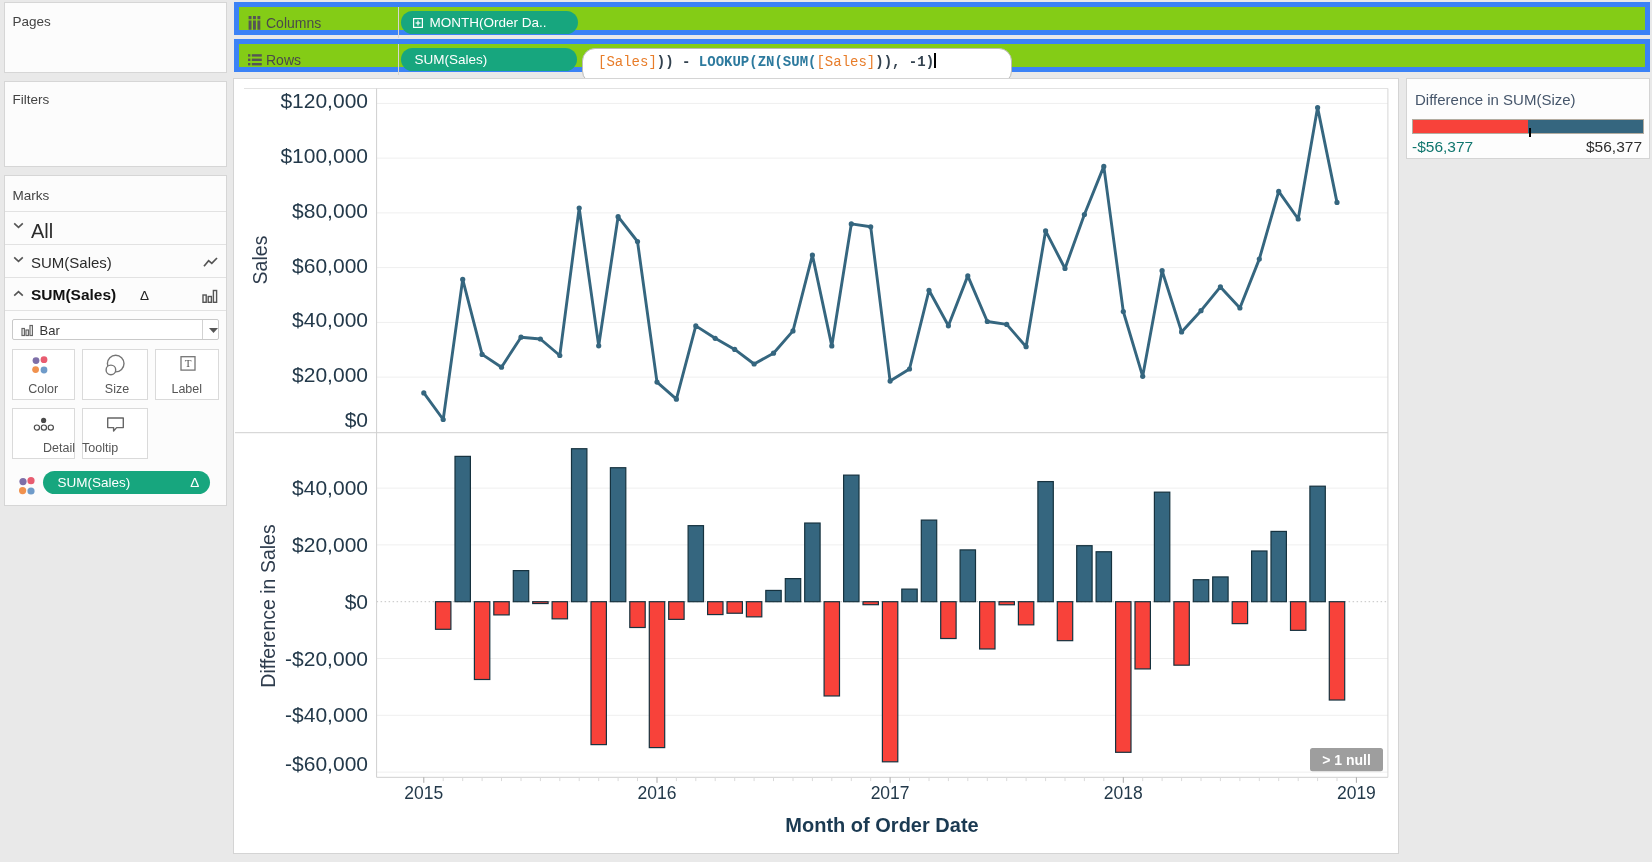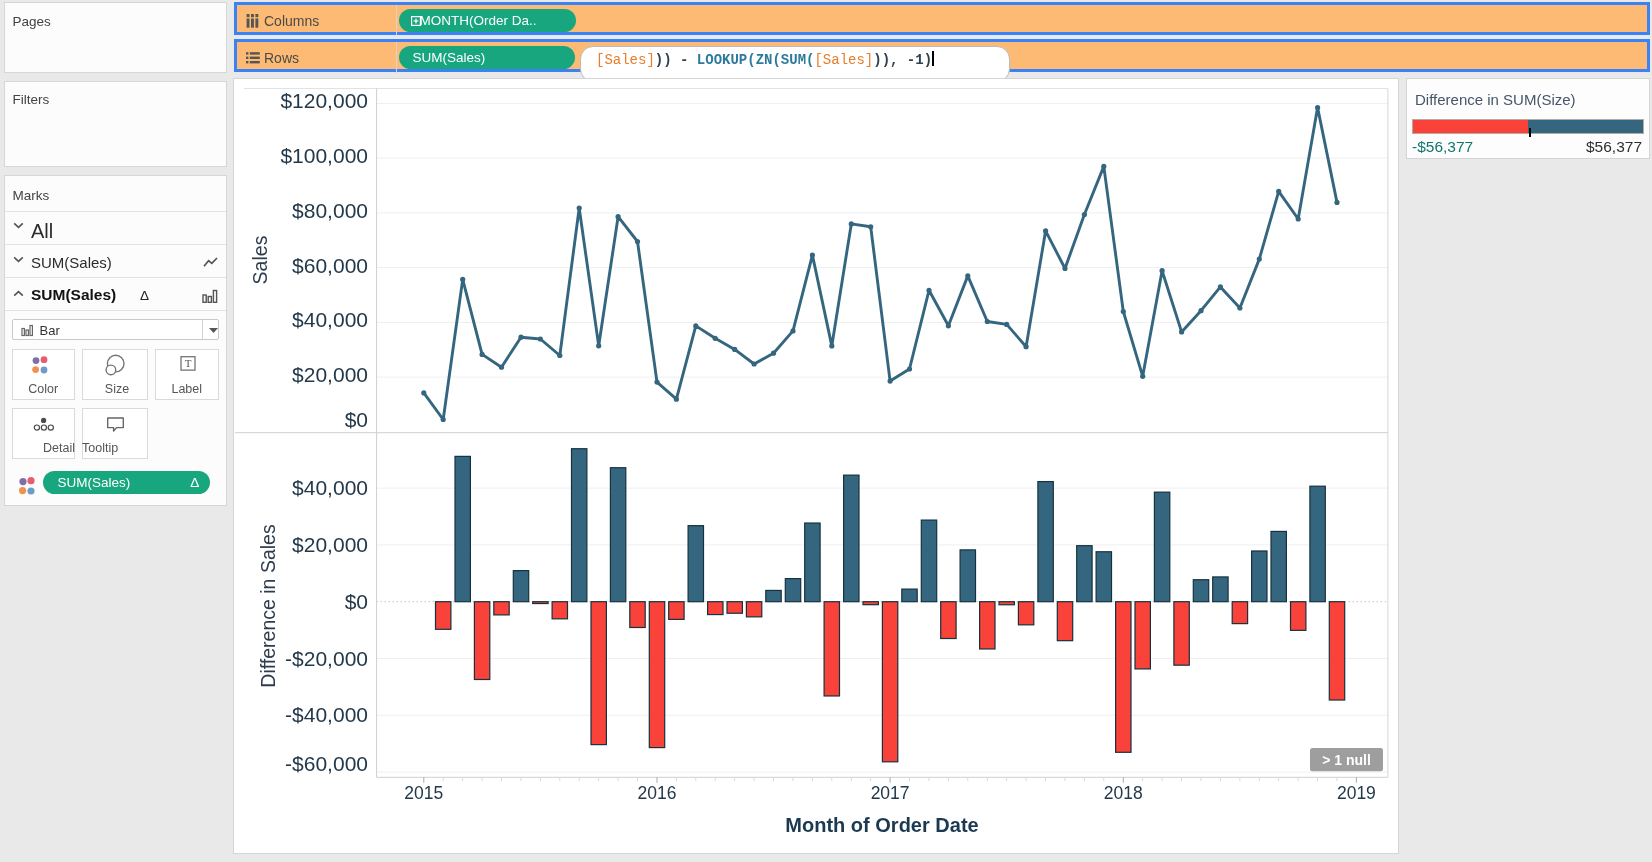--- a/index.html
+++ b/index.html
@@ -1,17 +1,17 @@
 <!DOCTYPE html>
 <html><head><meta charset="utf-8"><style>
 html,body{margin:0;padding:0}
 body{width:1652px;height:862px;background:#e9e9e9;font-family:'Liberation Sans',sans-serif;position:relative;overflow:hidden}
 .abs{position:absolute;box-sizing:border-box}
 .panel{background:#fcfcfc;border:1px solid #d6d6d6}
-.shelf{background:#fdba74;border:3px solid #3b82f6}
+.shelf{background:#84cc16;border:5px solid #3b82f6}
 .ptitle{font-size:13.5px;color:#434343}
 .pill{position:absolute;background:#17a67e;border-radius:11.5px;height:23px;color:#fff;font-size:13.5px;line-height:23px}
 </style></head><body>
 <div class="abs panel" style="left:4px;top:2px;width:223px;height:71px">
     <div class="ptitle" style="margin:11px 0 0 7.5px">Pages</div>
   </div>
 <div class="abs panel" style="left:4px;top:81px;width:223px;height:86px">
     <div class="ptitle" style="margin:10px 0 0 7.5px">Filters</div>
   </div>
 <div class="abs panel" style="left:4px;top:175px;width:223px;height:331px">
@@ -111,21 +111,21 @@
         <rect x="9.4" y="0" width="2.9" height="3.2"></rect>
         <rect x="9.4" y="4.5" width="2.9" height="9.2"></rect>
       </g>
     </svg>
 <div class="abs" style="left:27px;top:7.5px;font-size:14px;color:#4a4a4a">Columns</div>
 <div class="abs" style="left:158.5px;top:0;height:31px;border-left:1px solid #d5d5d5"></div>
 <div class="pill" style="left:161.5px;top:4px;width:177px"><svg style="position:absolute;left:12px;top:6.5px" width="10" height="10" viewBox="0 0 10 10">
         <rect x="0.6" y="0.6" width="8.8" height="8.8" fill="none" stroke="#fff" stroke-width="1.2"></rect>
         <line x1="5" y1="2.6" x2="5" y2="7.4" stroke="#fff" stroke-width="1.2"></line>
         <line x1="2.6" y1="5" x2="7.4" y2="5" stroke="#fff" stroke-width="1.2"></line>
-      </svg><span style="margin-left:21px">MONTH(Order Da..</span></div>
+      </svg><span style="margin-left:29px">MONTH(Order Da..</span></div>
 </div>
 <div class="abs shelf" style="left:234px;top:39px;width:1416px;height:33px">
 <svg class="abs" style="left:9px;top:9.5px" width="14" height="12" viewBox="0 0 14 12">
       <g fill="#555">
         <rect x="0" y="0.2" width="2.4" height="2.4"></rect>
         <rect x="3.8" y="0.2" width="10" height="2.4"></rect>
         <rect x="0" y="4.6" width="2.4" height="2.4"></rect>
         <rect x="3.8" y="4.6" width="10" height="2.4"></rect>
         <rect x="0" y="9" width="2.4" height="2.4"></rect>
         <rect x="3.8" y="9" width="10" height="2.4"></rect>

